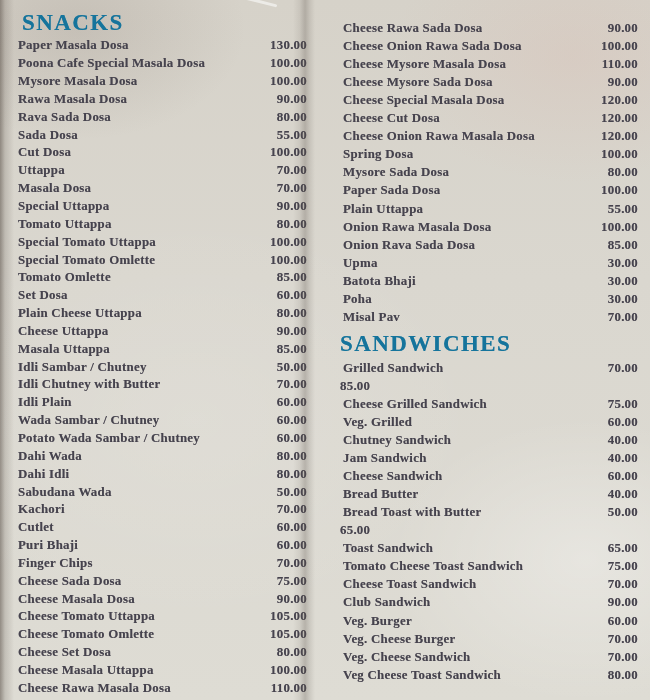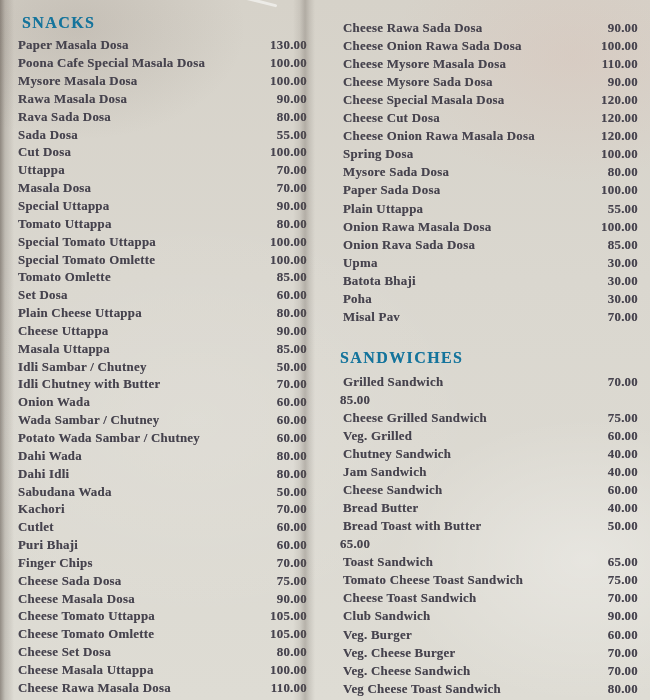--- a/index.html
+++ b/index.html
@@ -29,30 +29,30 @@
     left: 208px; top: -4px; width: 70px; height: 3px;
     background: rgba(255,255,255,0.55);
     transform: rotate(14deg);
     border-radius: 2px;
     pointer-events: none;
   }
   .col { position: absolute; }
   .col-left  { left: 16px;  top: 12px; width: 291px; }
   .col-right { left: 340px; top: 18px; width: 298px; }
   .menu-heading {
-    font-size: 16px;
+    font-size: 23px;
     font-weight: bold;
     letter-spacing: 1.4px;
     color: #15749c;
     text-shadow: 0 0 0.6px rgba(21,116,156,0.6);
     padding-left: 6px;
     height: 25px;
     line-height: 22px;
   }
-  .col-right .menu-heading { margin-top: 20px; height: 27px; line-height: 26px; padding-left: 0; }
+  .col-right .menu-heading { margin-top: 6px; height: 27px; line-height: 26px; padding-left: 0; }
   .rows { }
   .row {
     display: flex;
     justify-content: space-between;
     align-items: center;
     height: 17.85px;
     font-size: 12.9px;
     font-weight: bold;
     letter-spacing: 0.25px;
     color: #46434e;
@@ -146,21 +146,21 @@
         </div>
         <div class="row">
           <span class="item-name">Idli Sambar / Chutney</span>
           <span class="item-price">50.00</span>
         </div>
         <div class="row">
           <span class="item-name">Idli Chutney with Butter</span>
           <span class="item-price">70.00</span>
         </div>
         <div class="row">
-          <span class="item-name">Onion Wada</span>
+          <span class="item-name">Idli Plain</span>
           <span class="item-price">60.00</span>
         </div>
         <div class="row">
           <span class="item-name">Wada Sambar / Chutney</span>
           <span class="item-price">60.00</span>
         </div>
         <div class="row">
           <span class="item-name">Potato Wada Sambar / Chutney</span>
           <span class="item-price">60.00</span>
         </div>

